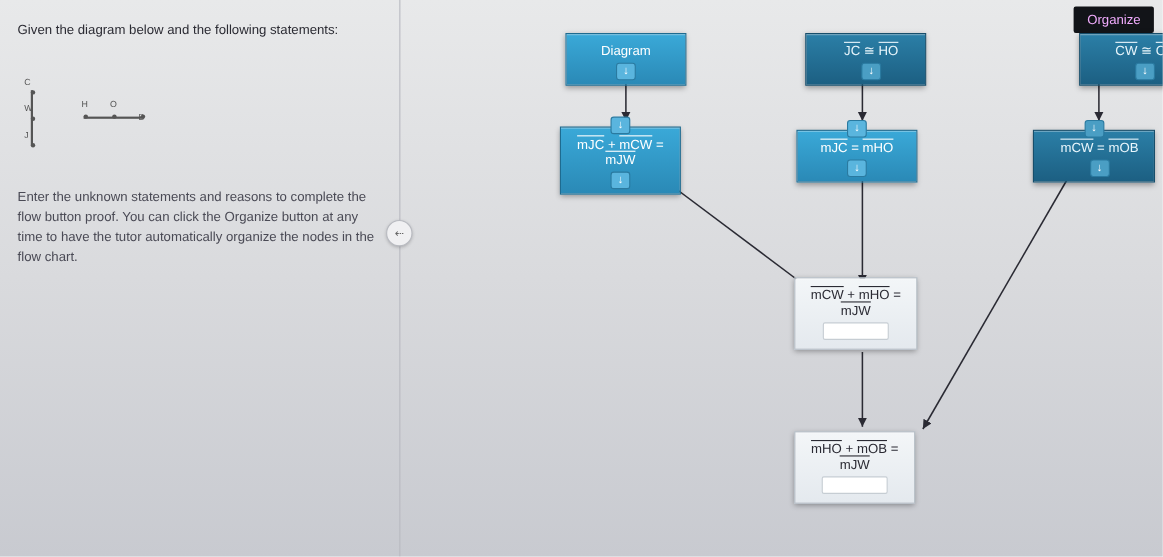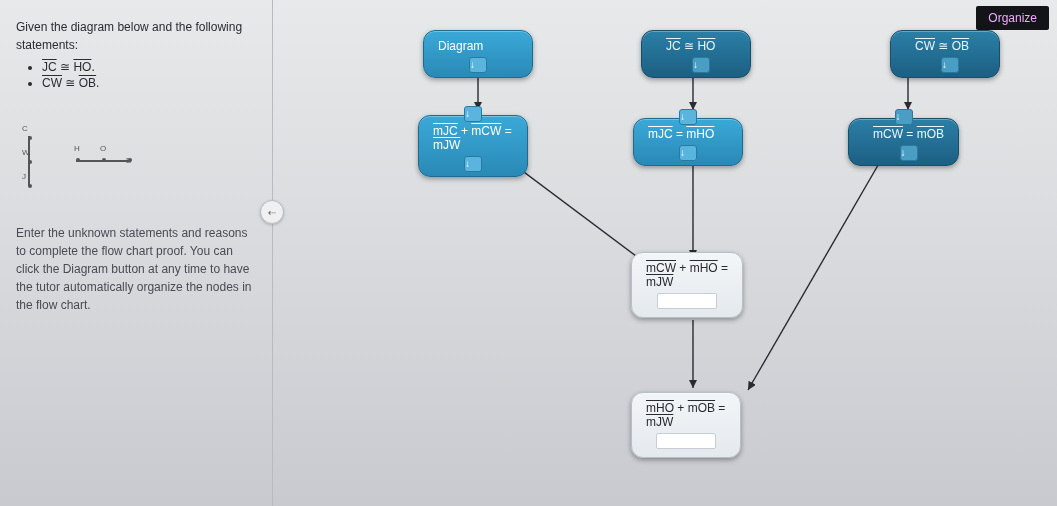--- a/index.html
+++ b/index.html
@@ -6,21 +6,21 @@
   body {
     font-family: Arial, sans-serif;
     background: linear-gradient(180deg, #e8e9ea 0%, #d9dadd 50%, #c8cad0 100%);
     width: 1057px;
     height: 506px;
     overflow: hidden;
     position: relative;
   }
   .container { display: flex; height: 100%; }
   .left-panel {
-    width: 273px;
+    width: 364px;
     padding: 18px 16px;
     font-size: 12px;
     color: #2b2b33;
     border-right: 1px solid #b8bac0;
     position: relative;
   }
   .left-panel p { line-height: 1.5; }
   .left-panel ul { margin: 6px 0 12px 26px; }
   .left-panel li { margin-bottom: 2px; font-size: 12px; }
   .overline { text-decoration: overline; }
@@ -56,22 +56,23 @@
     background:#121418;
     color:#f0abfc;
     border:none;
     padding:5px 12px;
     font-size:12px;
     border-radius:2px;
     cursor:pointer;
   }
   .node {
     position:absolute;
-    border-radius:12px;
+    border-radius:0;
     box-shadow:0 2px 5px rgba(0,0,0,0.35), inset 0 1px 0 rgba(255,255,255,0.3);
+    text-align:center;
     font-size:12px;
     padding:8px 14px 4px;
     min-width:110px;
   }
   .node.blue {
     background:linear-gradient(180deg,#3aa9d8 0%, #2a89b6 100%);
     color:#fff;
     border:1px solid #1e6b90;
   }
   .node.dark {
@@ -128,48 +129,40 @@
     stroke:#2a2a33;
     stroke-width:1.4;
   }
 </style>
 </head>
 <body>
 
 <div class="container">
   <div class="left-panel">
     <p>Given the diagram below and the following statements:</p>
-    <ul>
-      <li>
-        <span class="overline">JC</span> ≅ <span class="overline">HO</span>.
-      </li>
-      <li>
-        <span class="overline">CW</span> ≅ <span class="overline">OB</span>.
-      </li>
-    </ul>
 
     <div class="mini-diagram">
       <span class="lbl" style="left:0;top:10px">C</span>
       <span class="pt" style="left:6px;top:22px"></span>
       <span class="lbl" style="left:0;top:34px">W</span>
       <span class="pt" style="left:6px;top:46px"></span>
       <span class="lbl" style="left:0;top:58px">J</span>
       <span class="pt" style="left:6px;top:70px"></span>
       <div style="position:absolute;left:6px;top:22px;width:2px;height:50px;background:#555"></div>
 
       <span class="lbl" style="left:52px;top:30px">H</span>
       <span class="pt" style="left:54px;top:44px"></span>
       <span class="lbl" style="left:78px;top:30px">O</span>
       <span class="pt" style="left:80px;top:44px"></span>
       <span class="lbl" style="left:104px;top:42px">B</span>
       <span class="pt" style="left:106px;top:44px"></span>
       <div style="position:absolute;left:54px;top:46px;width:54px;height:2px;background:#555"></div>
     </div>
 
-    <p class="instructions">Enter the unknown statements and reasons to complete the flow chart proof. You can click the Diagram button at any time to have the tutor automatically organize the nodes in the flow chart.</p>
+    <p class="instructions">Enter the unknown statements and reasons to complete the flow button proof. You can click the Organize button at any time to have the tutor automatically organize the nodes in the flow chart.</p>
 
     <div class="divider-handle">⇠</div>
   </div>
 
   <div class="canvas">
     <button class="organize-btn">Organize</button>
 
     <svg class="edges">
       <defs>
         <marker id="arrow" markerWidth="8" markerHeight="8" refX="6" refY="3" orient="auto">

